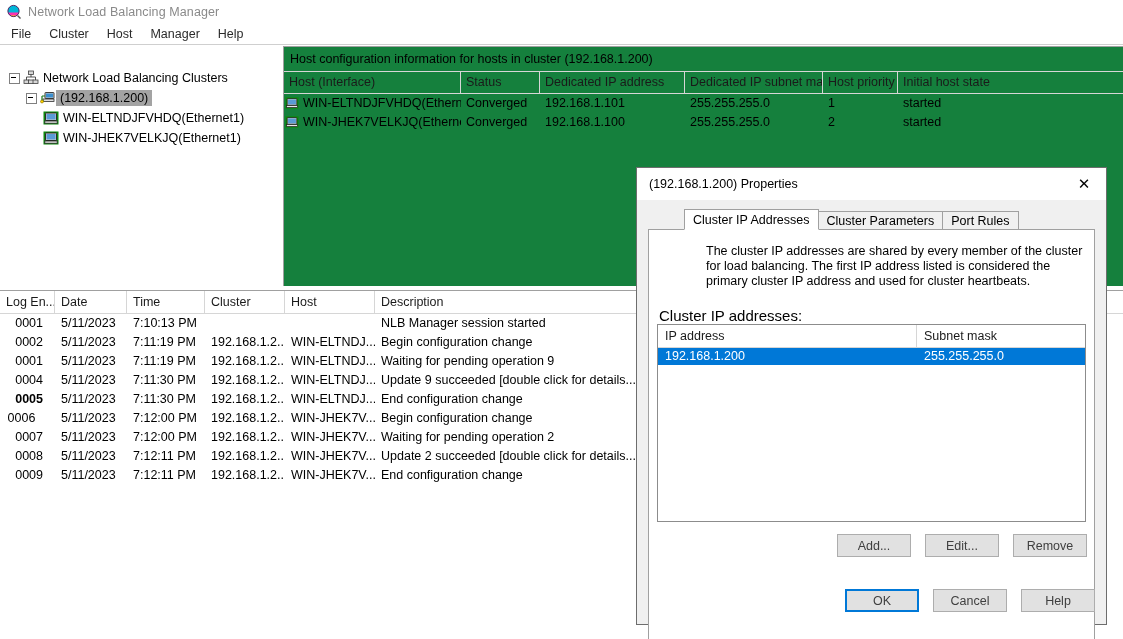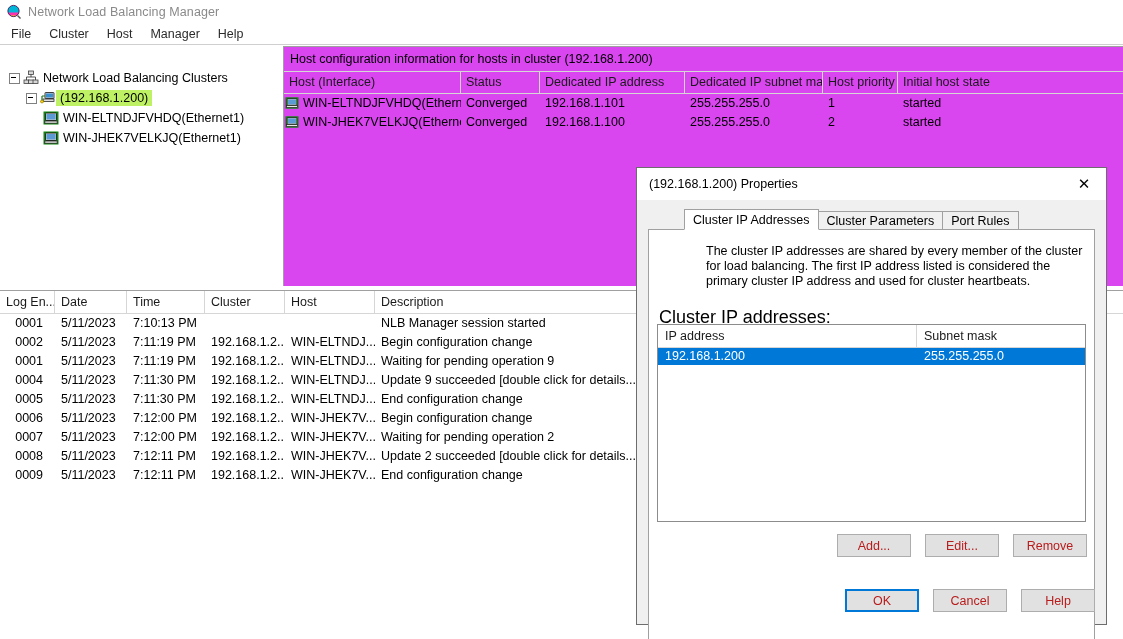--- a/index.html
+++ b/index.html
@@ -46,21 +46,21 @@
 
   
   .tree-pane {
     position: absolute; left: 0; top: 62px; width: 278px; height: 240px;
     background: #ffffff; border: 1px solid #a0a0a0; border-top: none; border-left: none;
     overflow: hidden;
   }
   .tree-inner { padding: 6px 0 0 4px; }
   .tree-row { display: flex; align-items: center; height: 20px; white-space: nowrap; }
   .tree-row .lbl { font-size: 12.5px; color: #000; padding-left: 4px; }
-  .tree-row.selected .lbl { background: #bef264; padding: 1px 4px; }
+  .tree-row.selected .lbl { background: #a3a3a3; padding: 1px 4px; }
   .expander {
     width: 9px; height: 9px; border: 1px solid #808080; background: #fff;
     position: relative; flex: 0 0 auto; margin-right: 3px;
   }
   .expander:before {
     content: ""; position: absolute; left: 1px; top: 3px; width: 5px; height: 1px; background: #000;
   }
   .ind { display:inline-block; flex:0 0 auto; }
 
   
@@ -69,21 +69,21 @@
   .icon-host     { width:16px; height:16px; position:relative; flex:0 0 auto; }
 
   
   .vsplit {
     position: absolute; left: 278px; top: 46px; width: 5px; height: 240px; background: #ffffff;
   }
 
   
   .host-pane {
     position: absolute; left: 283px; top: 46px; width: 840px; height: 240px;
-    background: #d946ef; border-top: 1px solid #a0a0a0; border-left: 1px solid #a0a0a0;
+    background: #15803d; border-top: 1px solid #a0a0a0; border-left: 1px solid #a0a0a0;
     overflow: hidden;
   }
   .host-caption {
     font-size: 12.5px; padding: 5px 0 5px 6px; color: #000; white-space: nowrap;
     border-bottom: 1px solid #d6d6d6;
   }
   .hdr-row { display: flex; height: 21px; align-items: center; border-bottom: 1px solid #d6d6d6; }
   .hdr-cell {
     font-size: 12.5px; color: #1a1a1a; padding-left: 5px; height: 21px; line-height: 21px;
     box-sizing: border-box; border-right: 1px solid #d6d6d6; overflow: hidden; white-space: nowrap;
@@ -151,38 +151,38 @@
     background: #ffffff; height: 21px; line-height: 20px; border-bottom: 1px solid #ffffff;
     position: relative; z-index: 4;
   }
   .tabpanel {
     position: absolute; left: 11px; top: 61px; width: 447px; height: 512px;
     background: #ffffff; border: 1px solid #a0a0a0; box-sizing: border-box;
   }
   .tab-desc {
     font-size: 12.5px; color: #000; line-height: 15px; padding: 14px 10px 0 10px; margin-left: 47px;
   }
-  .list-label { font-size: 18px; color: #000; padding: 18px 0 4px 10px; }
+  .list-label { font-size: 15px; color: #000; padding: 18px 0 4px 10px; }
   .iplist {
     position: absolute; left: 20px; top: 156px; width: 429px; height: 198px;
     border: 1px solid #8c8c8c; background: #ffffff; box-sizing: border-box; overflow: hidden;
   }
   .iplist-hdr { display:flex; height: 22px; border-bottom: 1px solid #d6d6d6; }
   .iplist-hdr-cell {
     font-size: 12.5px; color: #1a1a1a; padding-left: 7px; height: 22px; line-height: 22px;
     box-sizing: border-box; border-right: 1px solid #d6d6d6; white-space: nowrap;
   }
   .iplist-hdr-cell:last-child { border-right: none; }
   .iplist-row { display:flex; height: 17px; background: #0078d7; color: #ffffff; }
   .iplist-cell {
     font-size: 12.5px; height: 17px; line-height: 17px; padding-left: 7px;
     box-sizing: border-box; white-space: nowrap;
   }
   .btn {
-    font-size: 12.5px; color: #b91c1c; background: #e1e1e1; border: 1px solid #adadad;
+    font-size: 12.5px; color: #404040; background: #e1e1e1; border: 1px solid #adadad;
     box-sizing: border-box; display:flex; align-items:center; justify-content:center;
     cursor: default; font-family: "Liberation Sans", sans-serif;
   }
   .row-btns { position: absolute; left: 0; top: 366px; width: 469px; display: flex; justify-content: flex-end; padding-right: 19px; box-sizing: border-box; }
   .row-btns .btn { width: 74px; height: 23px; margin-left: 14px; }
   .row-actions { position: absolute; left: 0; top: 421px; width: 469px; display: flex; justify-content: flex-end; padding-right: 11px; box-sizing: border-box; }
   .row-actions .btn { width: 74px; height: 23px; margin-left: 14px; }
   .btn.default { border: 2px solid #0078d7; background: #e1e1e1; }
 </style>
 </head>
@@ -360,29 +360,29 @@
         </div>
         <div class="log-row">
           <div class="log-cell num" style="width: 55px;">0004</div>
           <div class="log-cell" style="width: 72px;">5/11/2023</div>
           <div class="log-cell" style="width: 78px;">7:11:30 PM</div>
           <div class="log-cell" style="width: 80px;">192.168.1.2...</div>
           <div class="log-cell" style="width: 90px;">WIN-ELTNDJ...</div>
           <div class="log-cell" style="width: 748px;">Update 9 succeeded [double click for details...]</div>
         </div>
         <div class="log-row">
-          <div class="log-cell num" style="width: 55px;">0005</div>
+          <div class="log-cell num" style="width: 55px; font-weight: bold;">0005</div>
           <div class="log-cell" style="width: 72px;">5/11/2023</div>
           <div class="log-cell" style="width: 78px;">7:11:30 PM</div>
           <div class="log-cell" style="width: 80px;">192.168.1.2...</div>
           <div class="log-cell" style="width: 90px;">WIN-ELTNDJ...</div>
           <div class="log-cell" style="width: 748px;">End configuration change</div>
         </div>
         <div class="log-row">
-          <div class="log-cell num" style="width: 55px;">0006</div>
+          <div class="log-cell num" style="width: 55px; text-align: center;">0006</div>
           <div class="log-cell" style="width: 72px;">5/11/2023</div>
           <div class="log-cell" style="width: 78px;">7:12:00 PM</div>
           <div class="log-cell" style="width: 80px;">192.168.1.2...</div>
           <div class="log-cell" style="width: 90px;">WIN-JHEK7V...</div>
           <div class="log-cell" style="width: 748px;">Begin configuration change</div>
         </div>
         <div class="log-row">
           <div class="log-cell num" style="width: 55px;">0007</div>
           <div class="log-cell" style="width: 72px;">5/11/2023</div>
           <div class="log-cell" style="width: 78px;">7:12:00 PM</div>

